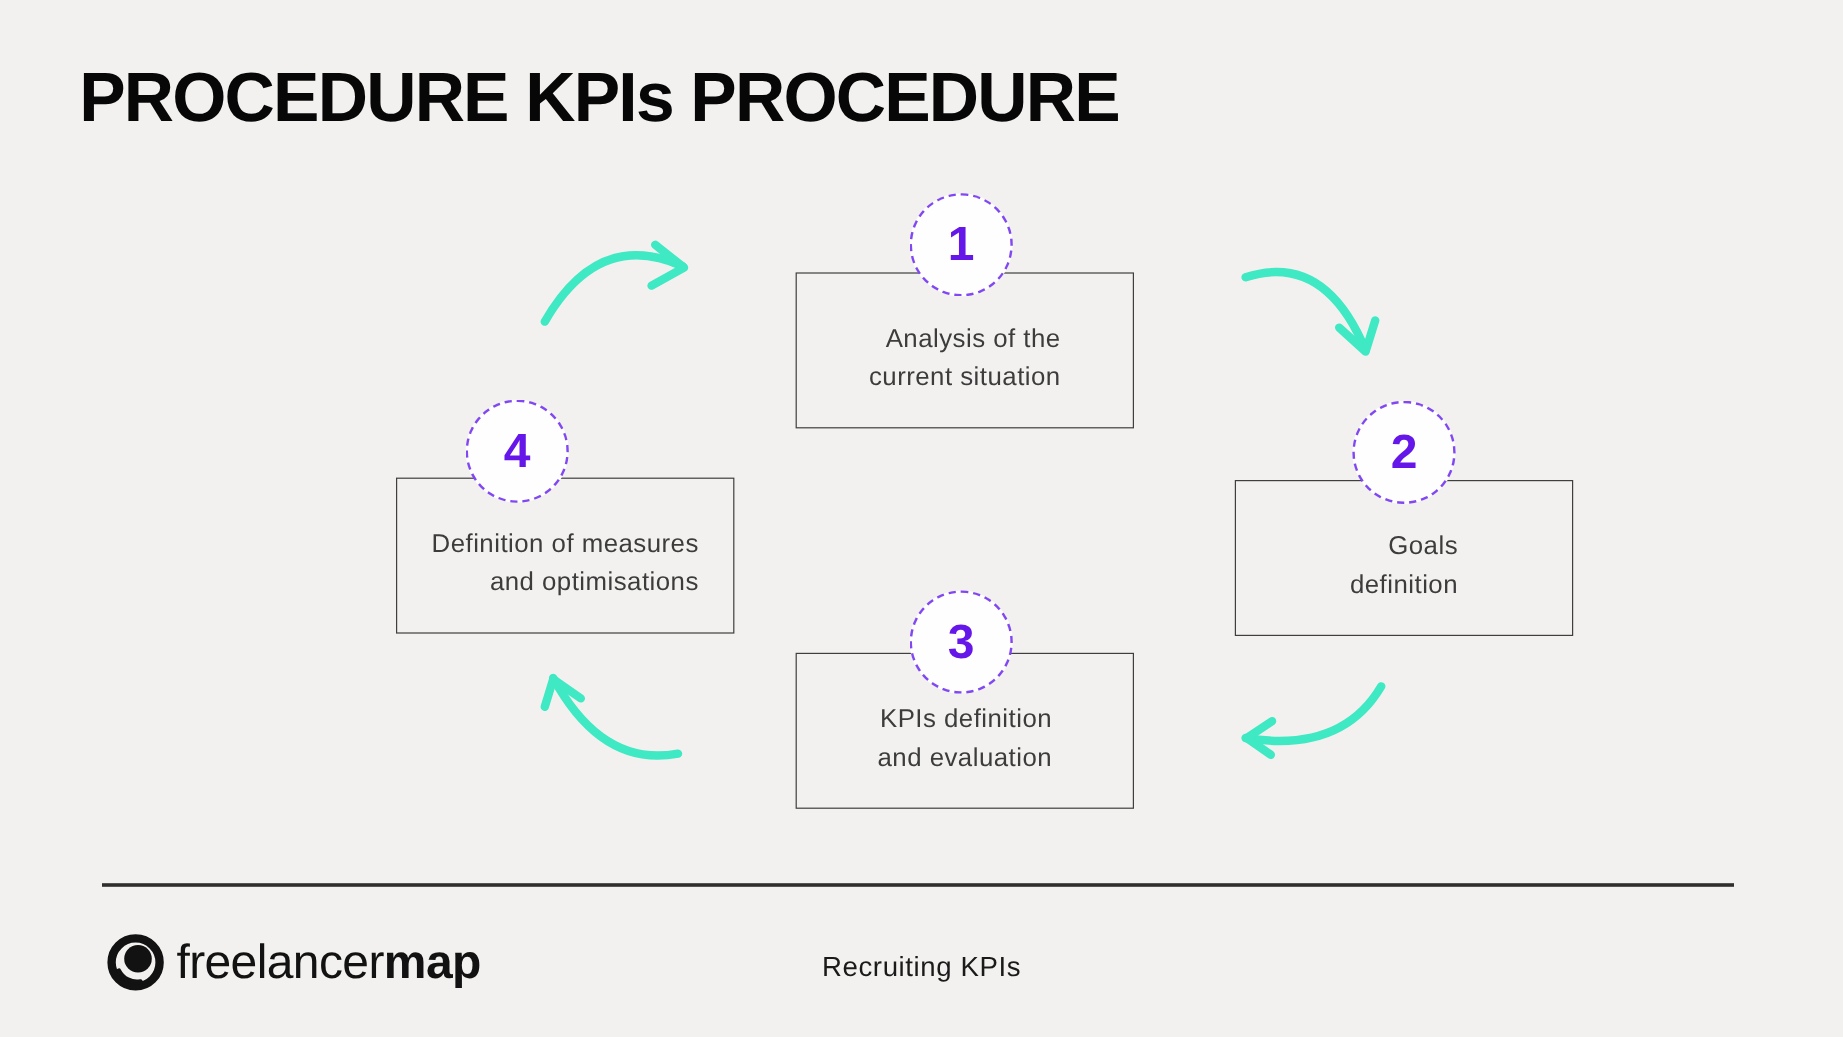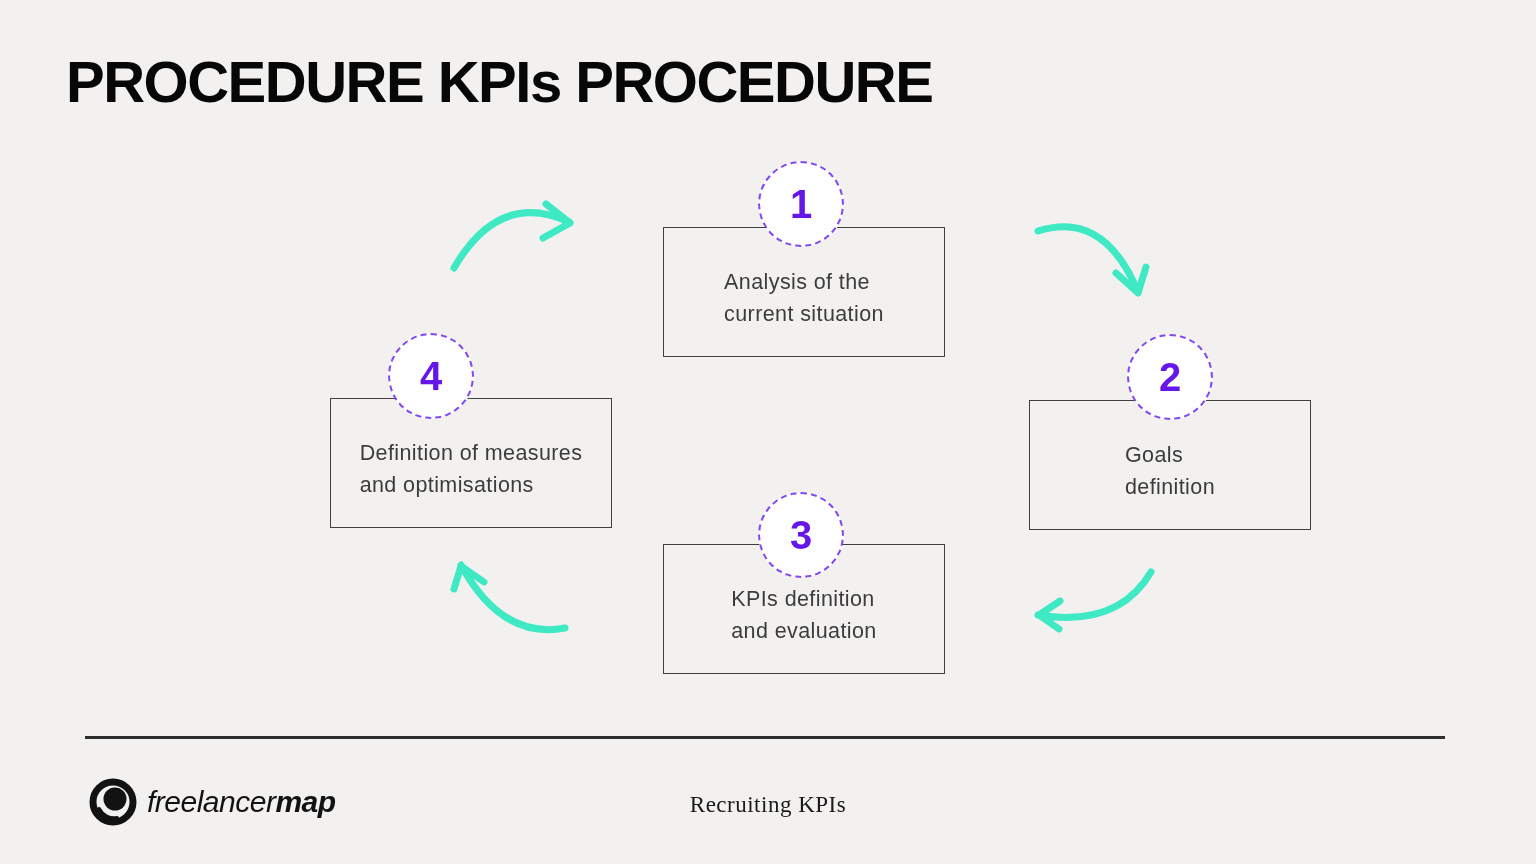--- a/index.html
+++ b/index.html
@@ -11,21 +11,21 @@
   body{background:var(--background);font-family:"Liberation Sans",sans-serif;}
   .slide{position:relative;width:1536px;height:864px;background:var(--background);overflow:hidden;}
 
   .page-title{position:absolute;left:66px;top:48px;font-size:58px;font-weight:900;
     letter-spacing:-1.5px;color:var(--title-text);font-family:"Liberation Sans",sans-serif;}
 
   .step{position:absolute;}
   .step-box{position:absolute;width:282px;height:130px;border:1.7px solid var(--box-border);
     box-sizing:border-box;display:flex;align-items:center;justify-content:center;
     padding-top:12px;background:transparent;}
-  .step-label{white-space:pre-line;text-align:left;font-size:21.5px;line-height:32px;
+  .step-label{white-space:pre-line;text-align:right;font-size:21.5px;line-height:32px;
     letter-spacing:0.4px;color:var(--step-text);font-family:"Liberation Sans",sans-serif;}
   .step-circle{position:absolute;width:86px;height:86px;border-radius:50%;
     border:2.5px dashed var(--circle-dash-purple);background:var(--circle-fill);
     box-sizing:border-box;display:flex;align-items:center;justify-content:center;z-index:2;}
   .step-number{font-size:40px;font-weight:800;color:var(--number-purple);
     font-family:"Liberation Sans",sans-serif;}
 
   
   .s1 .step-box{left:663px;top:227px;} .s1 .step-circle{left:758px;top:161px;}
   .s2 .step-box{left:1029px;top:400px;} .s2 .step-circle{left:1127px;top:334px;}
@@ -34,26 +34,26 @@
 
   .arrow{position:absolute;color:var(--accent-teal);}
   .arrow-tl{left:447px;top:196px;}
   .arrow-tr{left:1032px;top:218px;}
   .arrow-br{left:1026px;top:566px;}
   .arrow-bl{left:450px;top:556px;}
 
   .divider{position:absolute;left:85px;top:736px;width:1360px;height:2.5px;background:var(--divider);}
 
   .footer-logo{position:absolute;left:88px;top:777px;display:flex;align-items:center;gap:9px;color:var(--logo-black);}
-  .logo-text{font-size:30px;letter-spacing:-0.5px;color:var(--logo-black);
-    font-family:"Liberation Sans",sans-serif;font-style:italic;}
+  .logo-text{font-size:40px;letter-spacing:-0.5px;color:var(--logo-black);
+    font-family:"Liberation Sans",sans-serif;}
   .logo-text .bold{font-weight:800;}
   .footer-caption{position:absolute;left:0;right:0;top:792px;text-align:center;
     font-size:23px;letter-spacing:0.5px;color:#1a1a1a;
-    font-family:Liberation Serif, serif;}
+    font-family:Liberation Sans, sans-serif;}
 </style>
 </head>
 <body>
 
 <div class="slide">
 
   <div class="page-title">PROCEDURE KPIs PROCEDURE</div>
 
   <div class="step s1">
     <div class="step-box">

